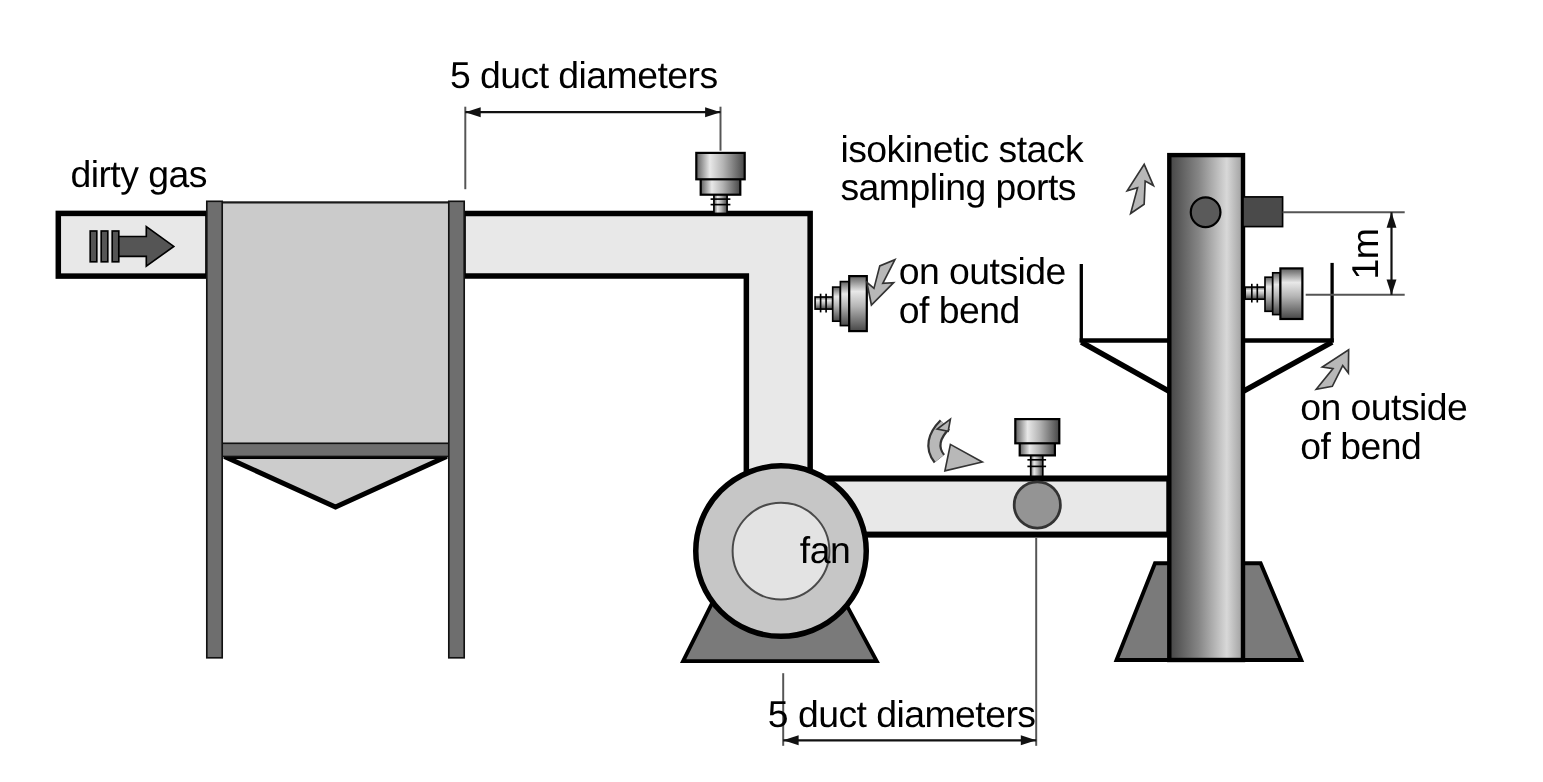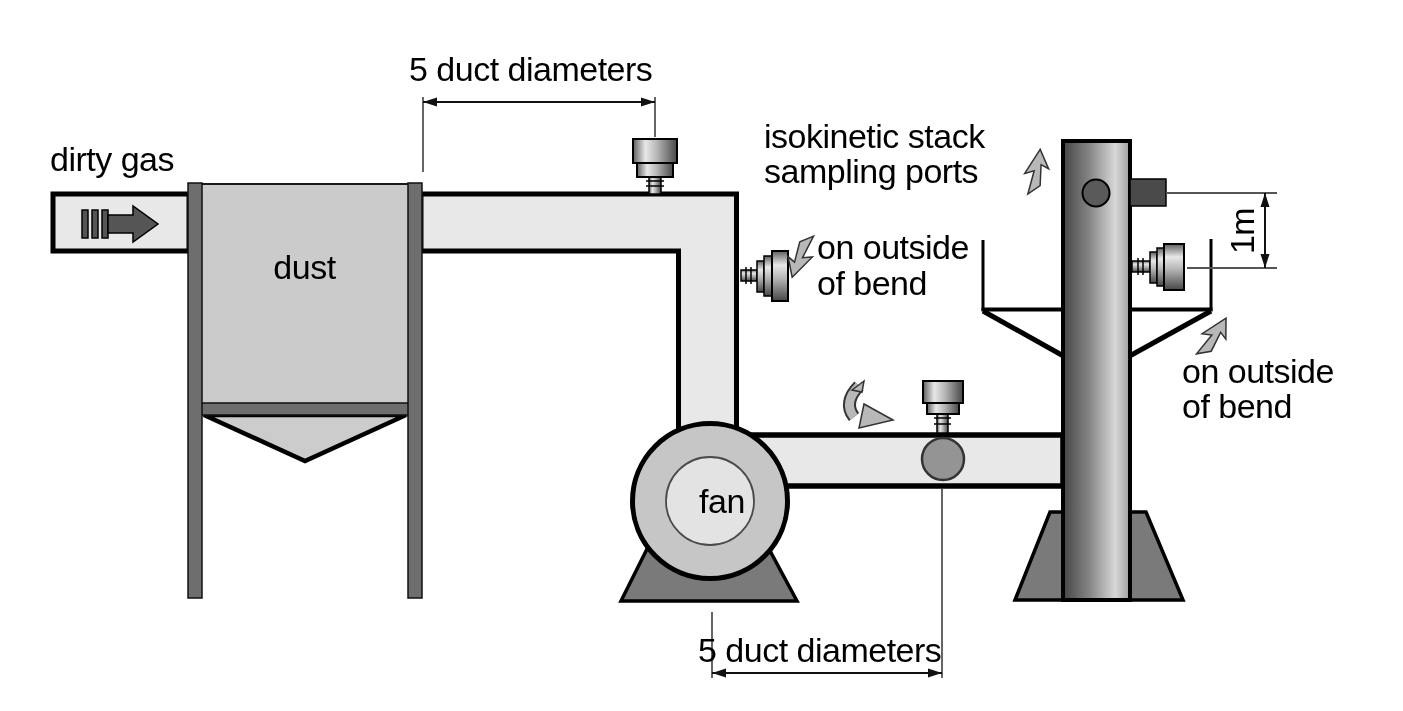--- a/index.html
+++ b/index.html
@@ -147,27 +147,26 @@
     <use href="#pointerArrow" transform="translate(1213,337) rotate(32)"></use>
     <g>
       <path d="M859,386 C849,396 846,407 854,417" fill="none" stroke="#333" stroke-width="13"></path>
       <path d="M859,386 C849,396 846,407 854,417" fill="none" stroke="var(--pointer_fill)" stroke-width="9"></path>
       <polygon points="893,420 864,404 859,428"></polygon>
       <polygon points="864,381 852,390 862,392"></polygon>
     </g>
   </g>
 </svg>
 
-<div class="lbl" id="dirty-gas-label" style="left:50px;top:142px;">dirty gas</div>
+<div class="lbl" id="dirty-gas-label" style="left:64px;top:142px;">dirty gas</div>
 
 <div class="lbl" id="dust-label" style="left:199px;top:249px;">
-  <span class="ln">dust</span>
 </div>
 
-<div class="lbl" style="left:722px;top:501px;transform:translate(-50%,-50%);">fan</div>
+<div class="lbl" style="left:750px;top:501px;transform:translate(-50%,-50%);">fan</div>
 
 <div class="lbl" style="left:409px;top:52px;">5 duct diameters</div>
 
 <div class="lbl" style="left:764px;top:119px;line-height:35px;">
   <span class="ln">isokinetic stack</span>
   <span class="ln">sampling ports</span>
 </div>
 
 <div class="lbl" style="left:817px;top:229px;line-height:36px;">
   <span class="ln">on outside</span>

